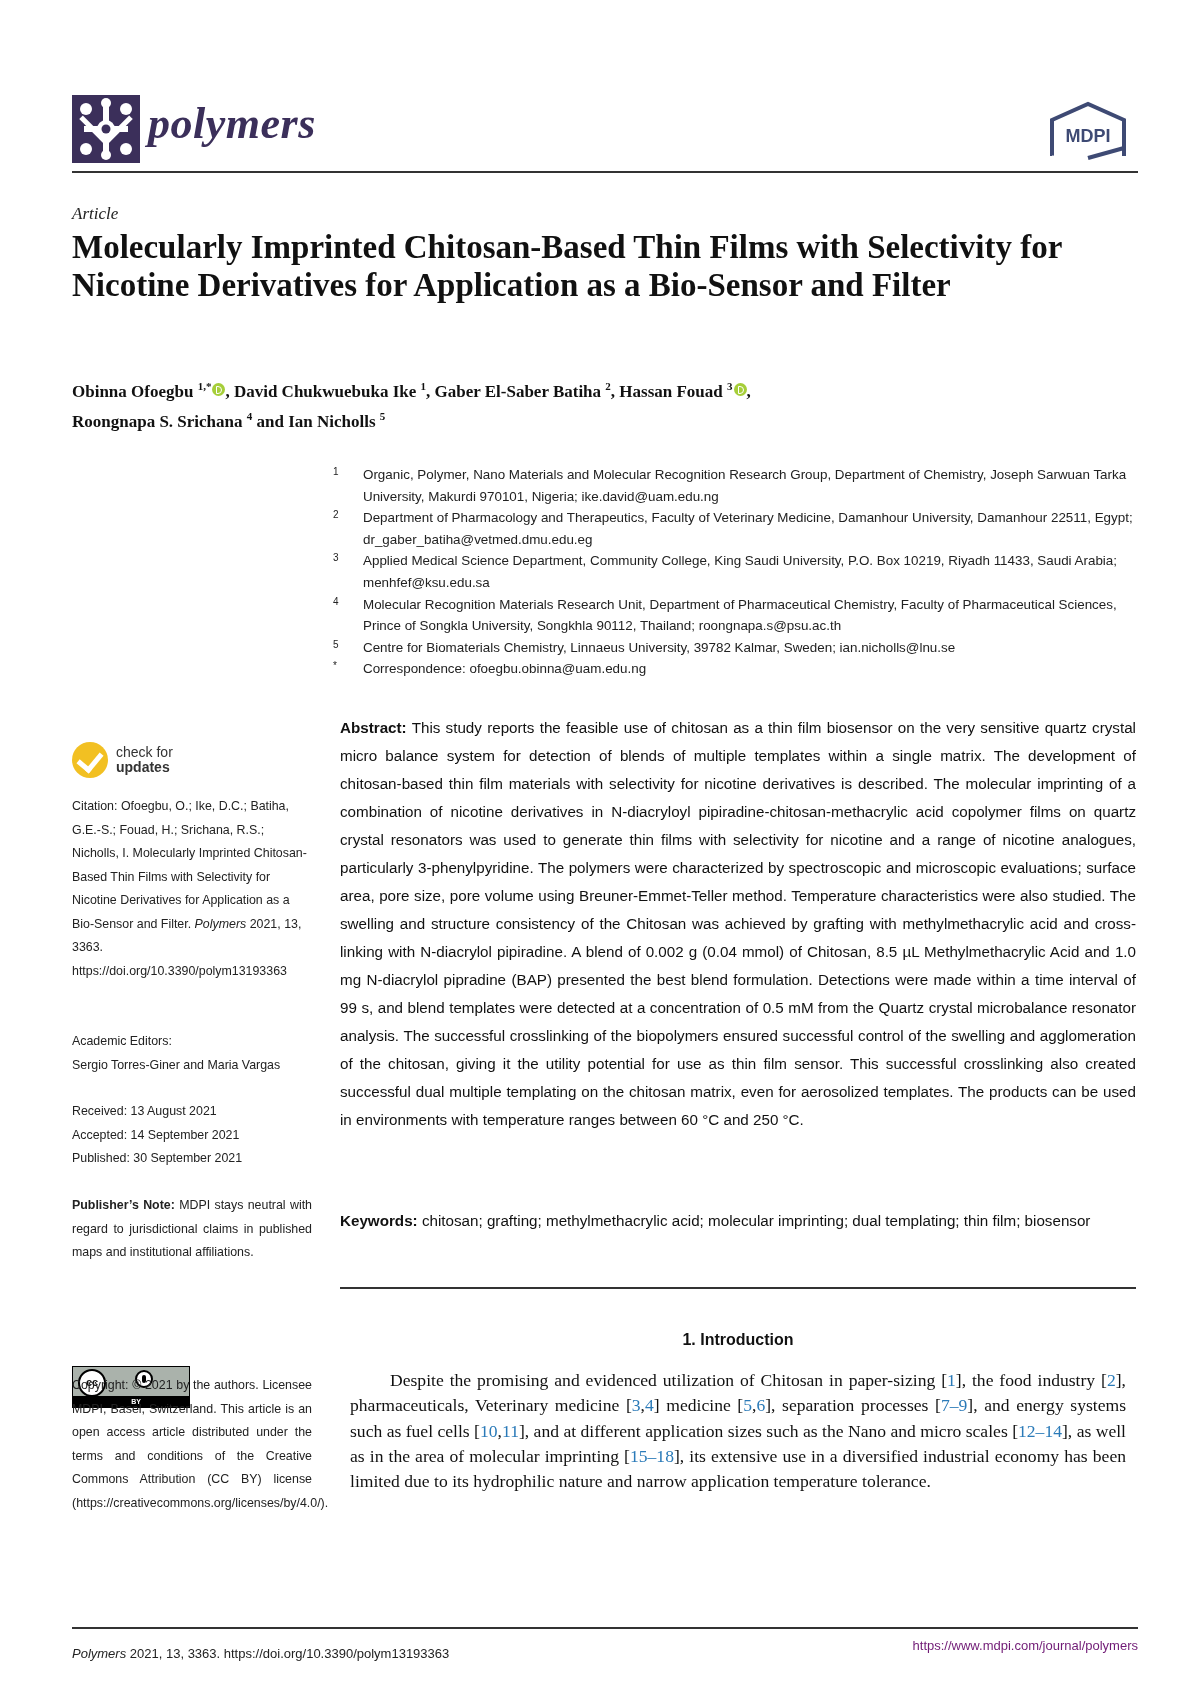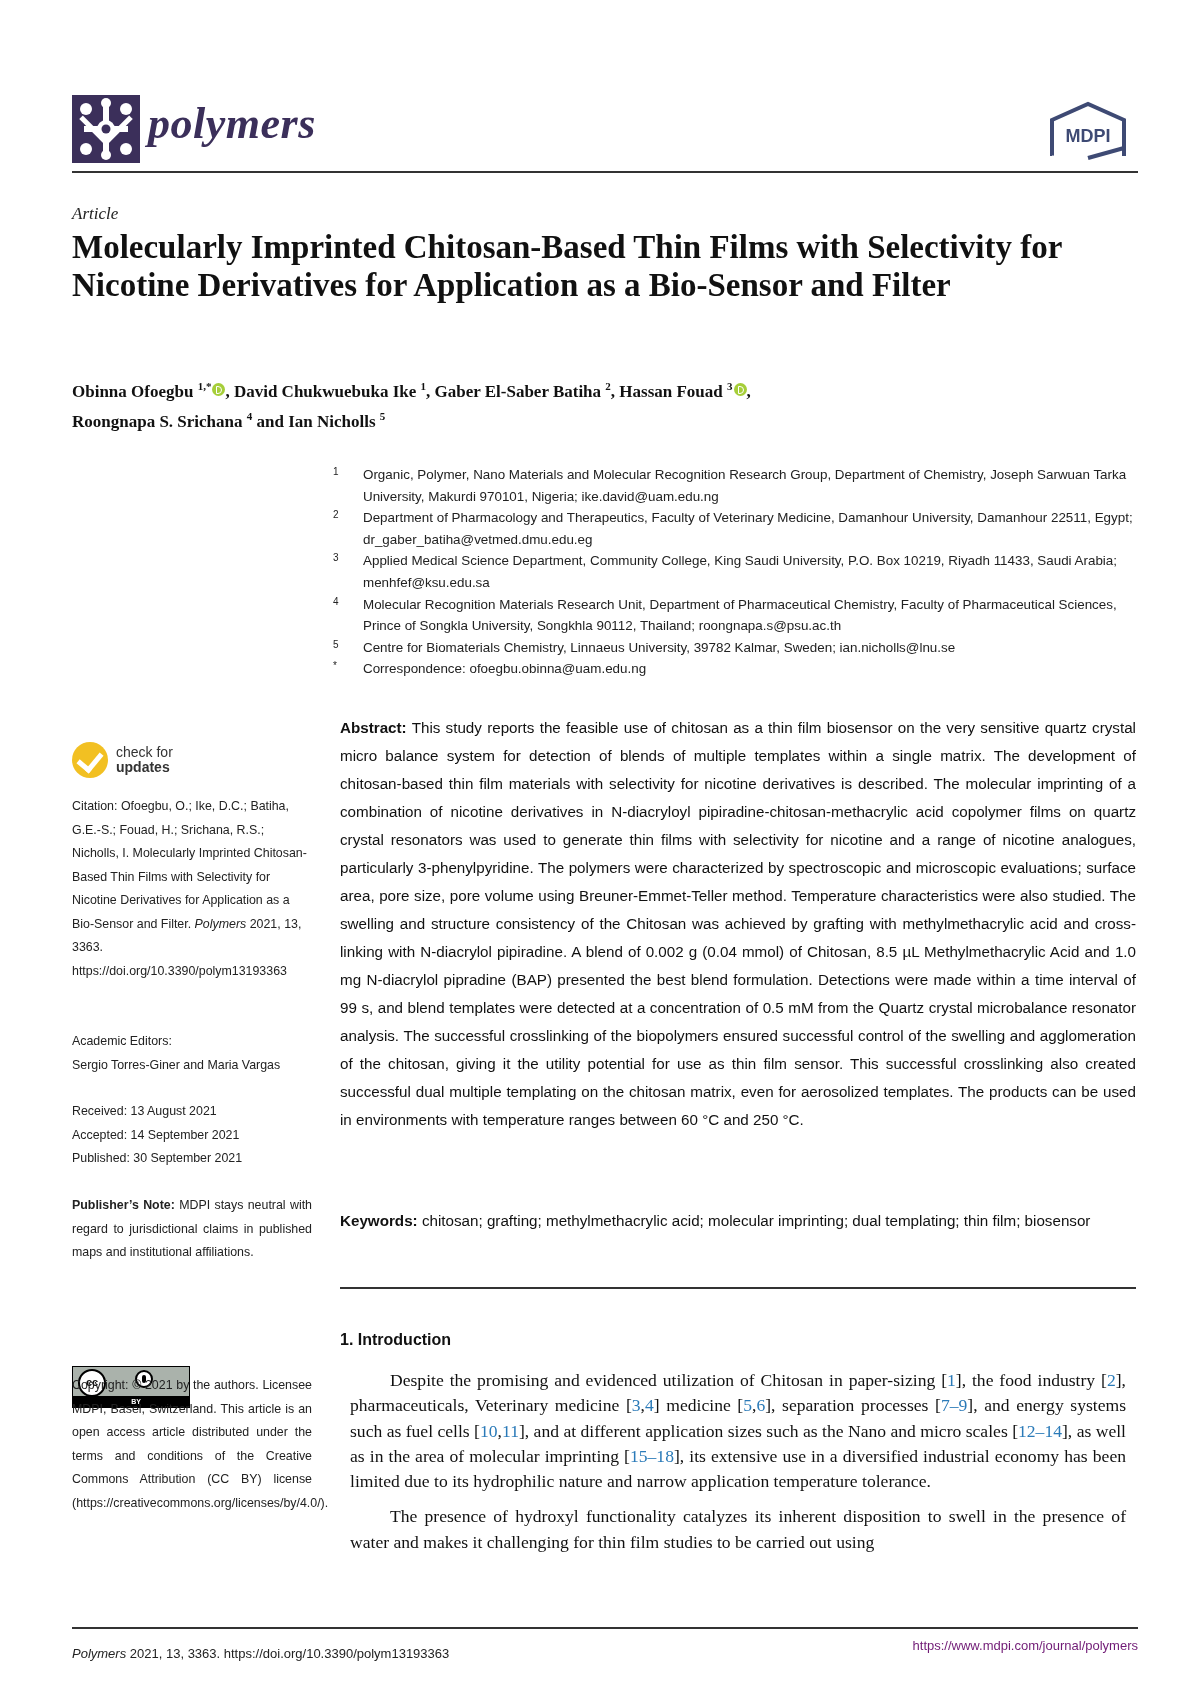--- a/index.html
+++ b/index.html
@@ -48,21 +48,21 @@
   .cc-badge .cc { position: absolute; left: 5px; top: 2px; width: 28px; height: 28px; border-radius: 50%;
                   background: #fff; border: 2.5px solid #000; box-sizing: border-box; font-size: 11px; font-weight: bold;
                   text-align: center; line-height: 23px; font-family: "Liberation Sans", sans-serif; }
   .cc-badge .by { position: absolute; left: 62px; top: 3px; width: 18px; height: 18px; border-radius: 50%;
                   background: #fff; border: 2px solid #000; box-sizing: border-box; }
   .cc-badge .by::after { content: ""; position: absolute; left: 5px; top: 3px; width: 4px; height: 8px; background: #000; border-radius: 2px; }
 
   .copyright { text-align: justify; }
 
   
-  .main { left: 340px; width: 796px; font-family: "Liberation Sans", sans-serif; font-size: 15.2px; color: #111; }
+  .main { left: 340px; width: 796px; font-family: "Liberation Sans", sans-serif; font-size: 15.2px; color: #111; text-align: center; }
   .abstract { top: 714px; line-height: 28px; text-align: justify; }
   .keywords { top: 1208px; line-height: 26px; text-align: justify; }
   .hr-mid { left: 340px; top: 1287px; width: 796px; height: 1.5px; background: #333; }
   .sec-head { top: 1331px; font-family: "Liberation Sans", sans-serif; font-size: 16px; font-weight: bold; }
   .intro { top: 1358px; font-family: "Liberation Serif", serif; font-size: 17.6px; line-height: 25.3px; text-align: justify; }
   .intro p { margin: 10px; text-indent: 40px; }
   .ref { color: #2a7ab8; }
   b.lbl { font-weight: bold; }
   .footer-line { left: 72px; top: 1627px; width: 1066px; height: 1.5px; background: #333; }
   .footer-left { left: 72px; top: 1638px; font-family: "Liberation Sans", sans-serif; font-size: 13px; color: #222; margin-top: 8px; }
@@ -176,20 +176,19 @@
 <div class="abs main keywords">
   <b class="lbl">Keywords:</b><span>  chitosan; grafting; methylmethacrylic acid; molecular imprinting; dual templating; thin film; biosensor</span>
 </div>
 
 <div class="abs hr-mid"></div>
 
 <div class="abs main sec-head">1. Introduction</div>
 
 <div class="abs main intro">
   <p id="intro-p1">Despite the promising and evidenced utilization of Chitosan in paper-sizing [<span class="ref" style="color: rgb(42, 122, 184);">1</span>], the food industry [<span class="ref" style="color: rgb(42, 122, 184);">2</span>], pharmaceuticals, Veterinary medicine [<span class="ref" style="color: rgb(42, 122, 184);">3</span>,<span class="ref" style="color: rgb(42, 122, 184);">4</span>] medicine [<span class="ref" style="color: rgb(42, 122, 184);">5</span>,<span class="ref" style="color: rgb(42, 122, 184);">6</span>], separation processes [<span class="ref" style="color: rgb(42, 122, 184);">7–9</span>], and energy systems such as fuel cells [<span class="ref" style="color: rgb(42, 122, 184);">10</span>,<span class="ref" style="color: rgb(42, 122, 184);">11</span>], and at different application sizes such as the Nano and micro scales [<span class="ref" style="color: rgb(42, 122, 184);">12–14</span>], as well as in the area of molecular imprinting [<span class="ref" style="color: rgb(42, 122, 184);">15–18</span>], its extensive use in a diversified industrial economy has been limited due to its hydrophilic nature and narrow application temperature tolerance.</p>
-  <p>The presence of hydroxyl functionality catalyzes its inherent disposition to swell in the presence of water and makes it challenging for thin film studies to be carried out using</p>
 </div>
 
 <div class="abs footer-line"></div>
 <div class="abs footer-left">
   <i>Polymers</i><span> 2021, 13, 3363. https://doi.org/10.3390/polym13193363</span>
 </div>
 <div class="abs footer-right">https://www.mdpi.com/journal/polymers</div>
 
 </body></html>

